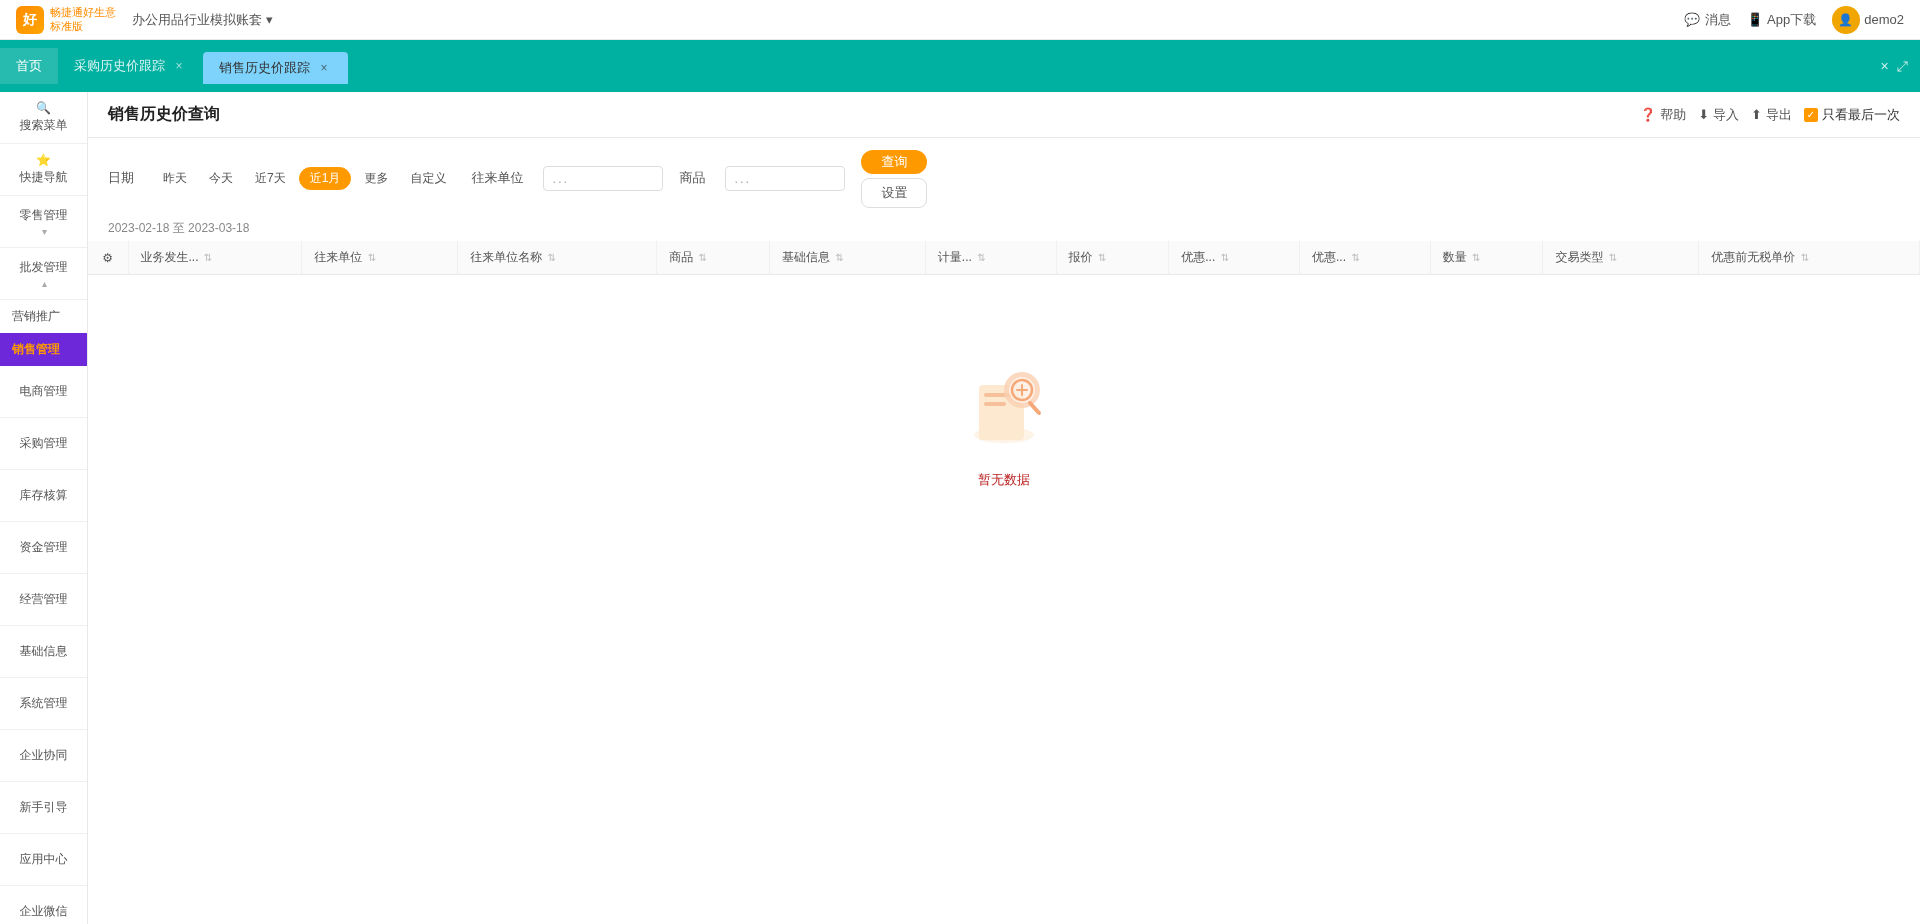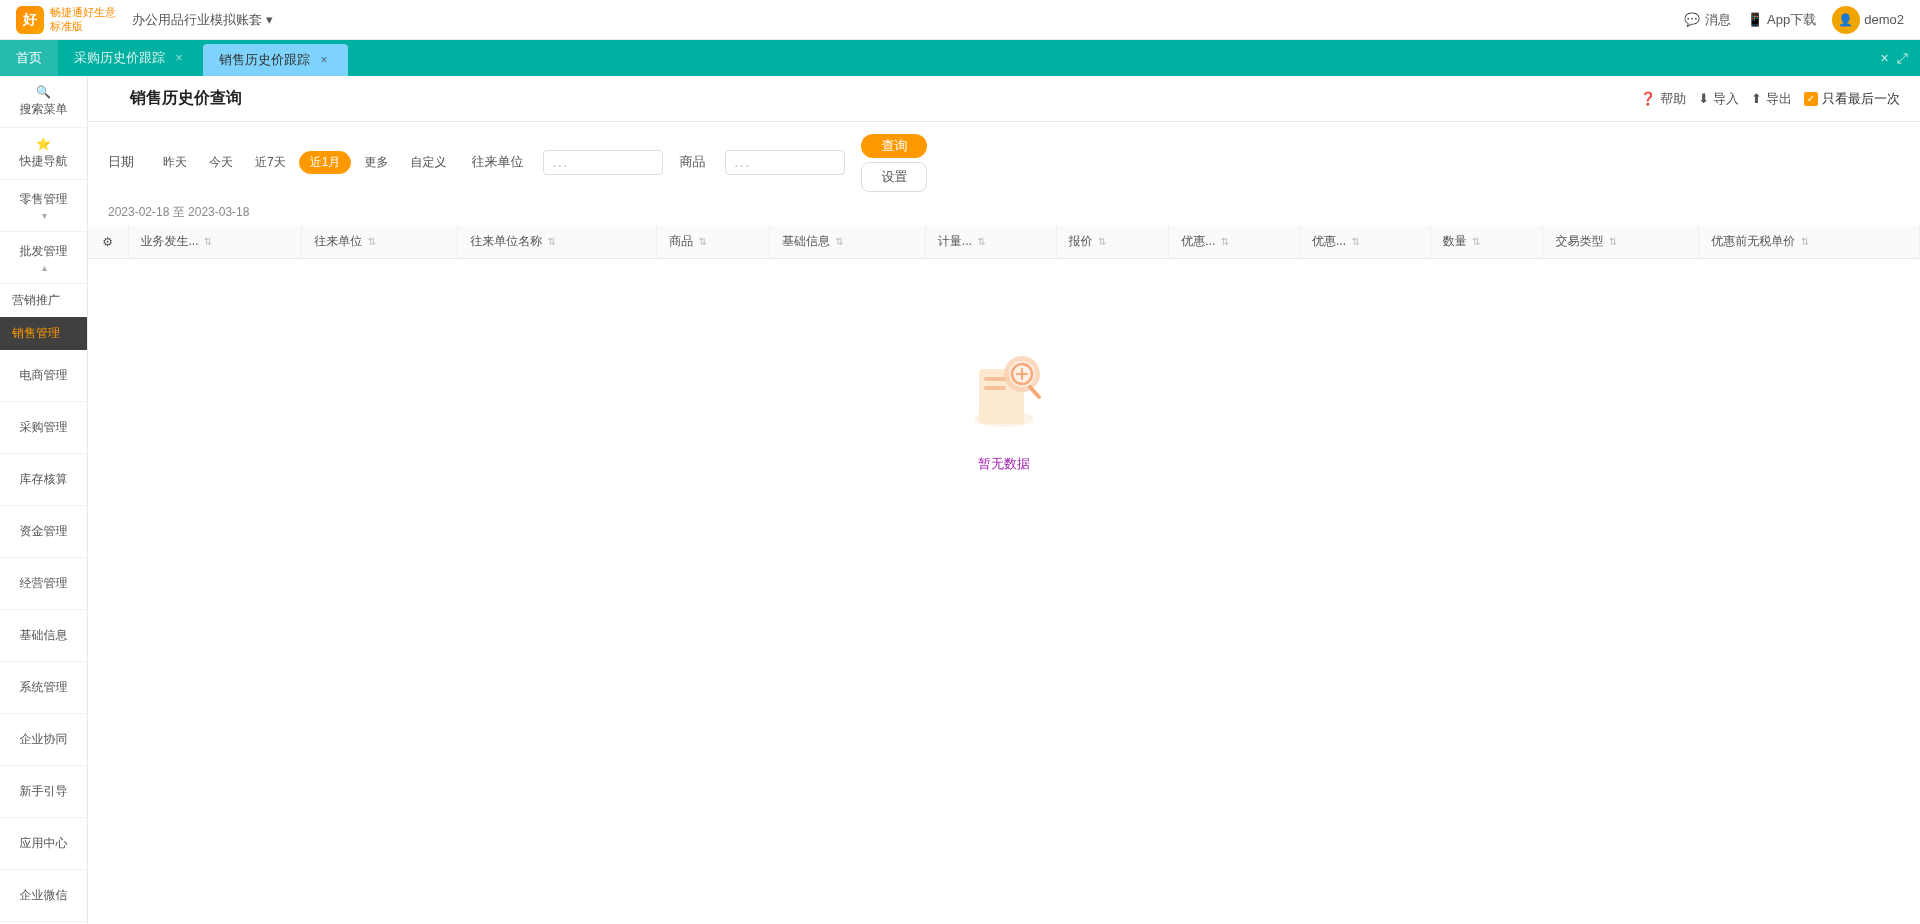--- a/index.html
+++ b/index.html
@@ -10,46 +10,46 @@
     .top-bar-left { display: flex; align-items: center; gap: 8px; }
     .logo-area { display: flex; align-items: center; gap: 6px; }
     .logo-icon { width: 28px; height: 28px; background: linear-gradient(135deg, #ff8c00, #ffa500); border-radius: 6px; display: flex; align-items: center; justify-content: center; color: white; font-size: 14px; font-weight: bold; }
     .logo-text { font-size: 11px; color: #ff8c00; line-height: 1.2; }
     .workspace-selector { display: flex; align-items: center; gap: 4px; color: #555; font-size: 13px; cursor: pointer; padding: 4px 8px; border-radius: 4px; }
     .top-bar-right { display: flex; align-items: center; gap: 16px; }
     .top-bar-action { display: flex; align-items: center; gap: 4px; color: #555; font-size: 13px; cursor: pointer; }
     .avatar { width: 28px; height: 28px; background: #f0a500; border-radius: 50%; display: flex; align-items: center; justify-content: center; color: white; font-size: 12px; }
 
     
-    .tab-bar { height: 36px; background: #00b0a0; display: flex; align-items: center; flex-shrink: 0; }
+    .tab-bar { height: 52px; background: #00b0a0; display: flex; align-items: center; flex-shrink: 0; }
     .tab { display: flex; align-items: center; gap: 6px; padding: 0 16px; height: 36px; cursor: pointer; color: rgba(255,255,255,0.8); font-size: 13px; position: relative; }
     .tab.home { background: rgba(255,255,255,0.15); color: white; }
     .tab.active { background: #7dd3fc; color: #333; border-radius: 4px 4px 0 0; margin-top: 4px; height: 32px; }
     .tab.inactive { color: rgba(255,255,255,0.85); text-align: center; }
     .tab-close { width: 16px; height: 16px; display: flex; align-items: center; justify-content: center; border-radius: 50%; color: inherit; opacity: 0.7; font-size: 12px; }
     .tab-bar-actions { margin-left: auto; display: flex; align-items: center; gap: 8px; padding-right: 12px; }
     .tab-bar-btn { color: rgba(255,255,255,0.8); cursor: pointer; font-size: 14px; }
 
     
     .main-layout { display: flex; flex: 1; overflow: hidden; }
 
     
     .sidebar { width: 88px; background: white; border-right: 1px solid #e8e8e8; display: flex; flex-direction: column; overflow-y: auto; flex-shrink: 0; }
     .sidebar-item { display: flex; flex-direction: column; align-items: center; justify-content: center; padding: 10px 4px; cursor: pointer; color: #555; font-size: 12px; gap: 2px; border-bottom: 1px solid #f0f0f0; min-height: 52px; }
     .sidebar-item .si-label { font-size: 12px; }
     .sidebar-item .si-arrow { font-size: 10px; color: #aaa; margin-left: 2px; }
     .sidebar-sub-item { padding: 8px 12px; font-size: 12px; color: #555; cursor: pointer; }
-    .sidebar-sub-item.active { color: #f90; background: #404040; }
+    .sidebar-sub-item.active { color: #f90; background: #6d28d9; font-weight: bold; }
 
     
     .content { flex: 1; overflow: hidden; display: flex; flex-direction: column; background: #f5f5f5; }
 
     
     .page-header { background: white; padding: 12px 20px 0; border-bottom: 1px solid #e8e8e8; flex-shrink: 0; }
-    .page-title-row { display: flex; align-items: center; justify-content: space-between; margin-bottom: 12px; margin-left: 22px; }
+    .page-title-row { display: flex; align-items: center; justify-content: space-between; margin-bottom: 12px; }
     .page-title { font-size: 16px; font-weight: 600; color: #222; }
     .page-actions { display: flex; align-items: center; gap: 12px; }
     .page-action-btn { display: flex; align-items: center; gap: 4px; color: #555; font-size: 13px; cursor: pointer; }
     .checkbox-label { display: flex; align-items: center; gap: 4px; color: #333; font-size: 13px; cursor: pointer; }
     .checkbox-checked { width: 14px; height: 14px; background: #f90; border-radius: 2px; display: flex; align-items: center; justify-content: center; }
     .checkbox-checked::after { content: '✓'; color: white; font-size: 10px; }
 
     
     .filter-bar { background: white; padding: 10px 20px 12px; display: flex; align-items: center; gap: 16px; flex-shrink: 0; }
     .filter-group { display: flex; align-items: center; gap: 20px; }
@@ -66,21 +66,21 @@
     .table-container { flex: 1; overflow: auto; background: white; margin: 0; }
     .data-table { width: 100%; border-collapse: collapse; }
     .data-table th { background: #fafafa; border-bottom: 1px solid #e8e8e8; border-right: 1px solid #f0f0f0; padding: 8px 12px; font-size: 12px; color: #555; font-weight: 500; white-space: nowrap; text-align: left; position: sticky; top: 0; z-index: 1; }
     .data-table th:first-child { width: 40px; text-align: center; }
     .data-table th .sort-arrows { color: #bbb; font-size: 10px; margin-left: 2px; }
     .settings-col { width: 36px; text-align: center; }
 
     
     .empty-state { display: flex; flex-direction: column; align-items: center; justify-content: center; padding: 80px 0; }
     .empty-icon { width: 100px; height: 100px; position: relative; margin-bottom: 16px; }
-    .empty-text { color: #a21caf; font-size: 13px; }
+    .empty-text { color: #b91c1c; font-size: 13px; }
   </style>
 </head>
 <body>
 
 <div class="top-bar">
   <div class="top-bar-left">
     <div class="logo-area">
       <div class="logo-icon">好</div>
       <div class="logo-text">
         <div>畅捷通好生意</div>

